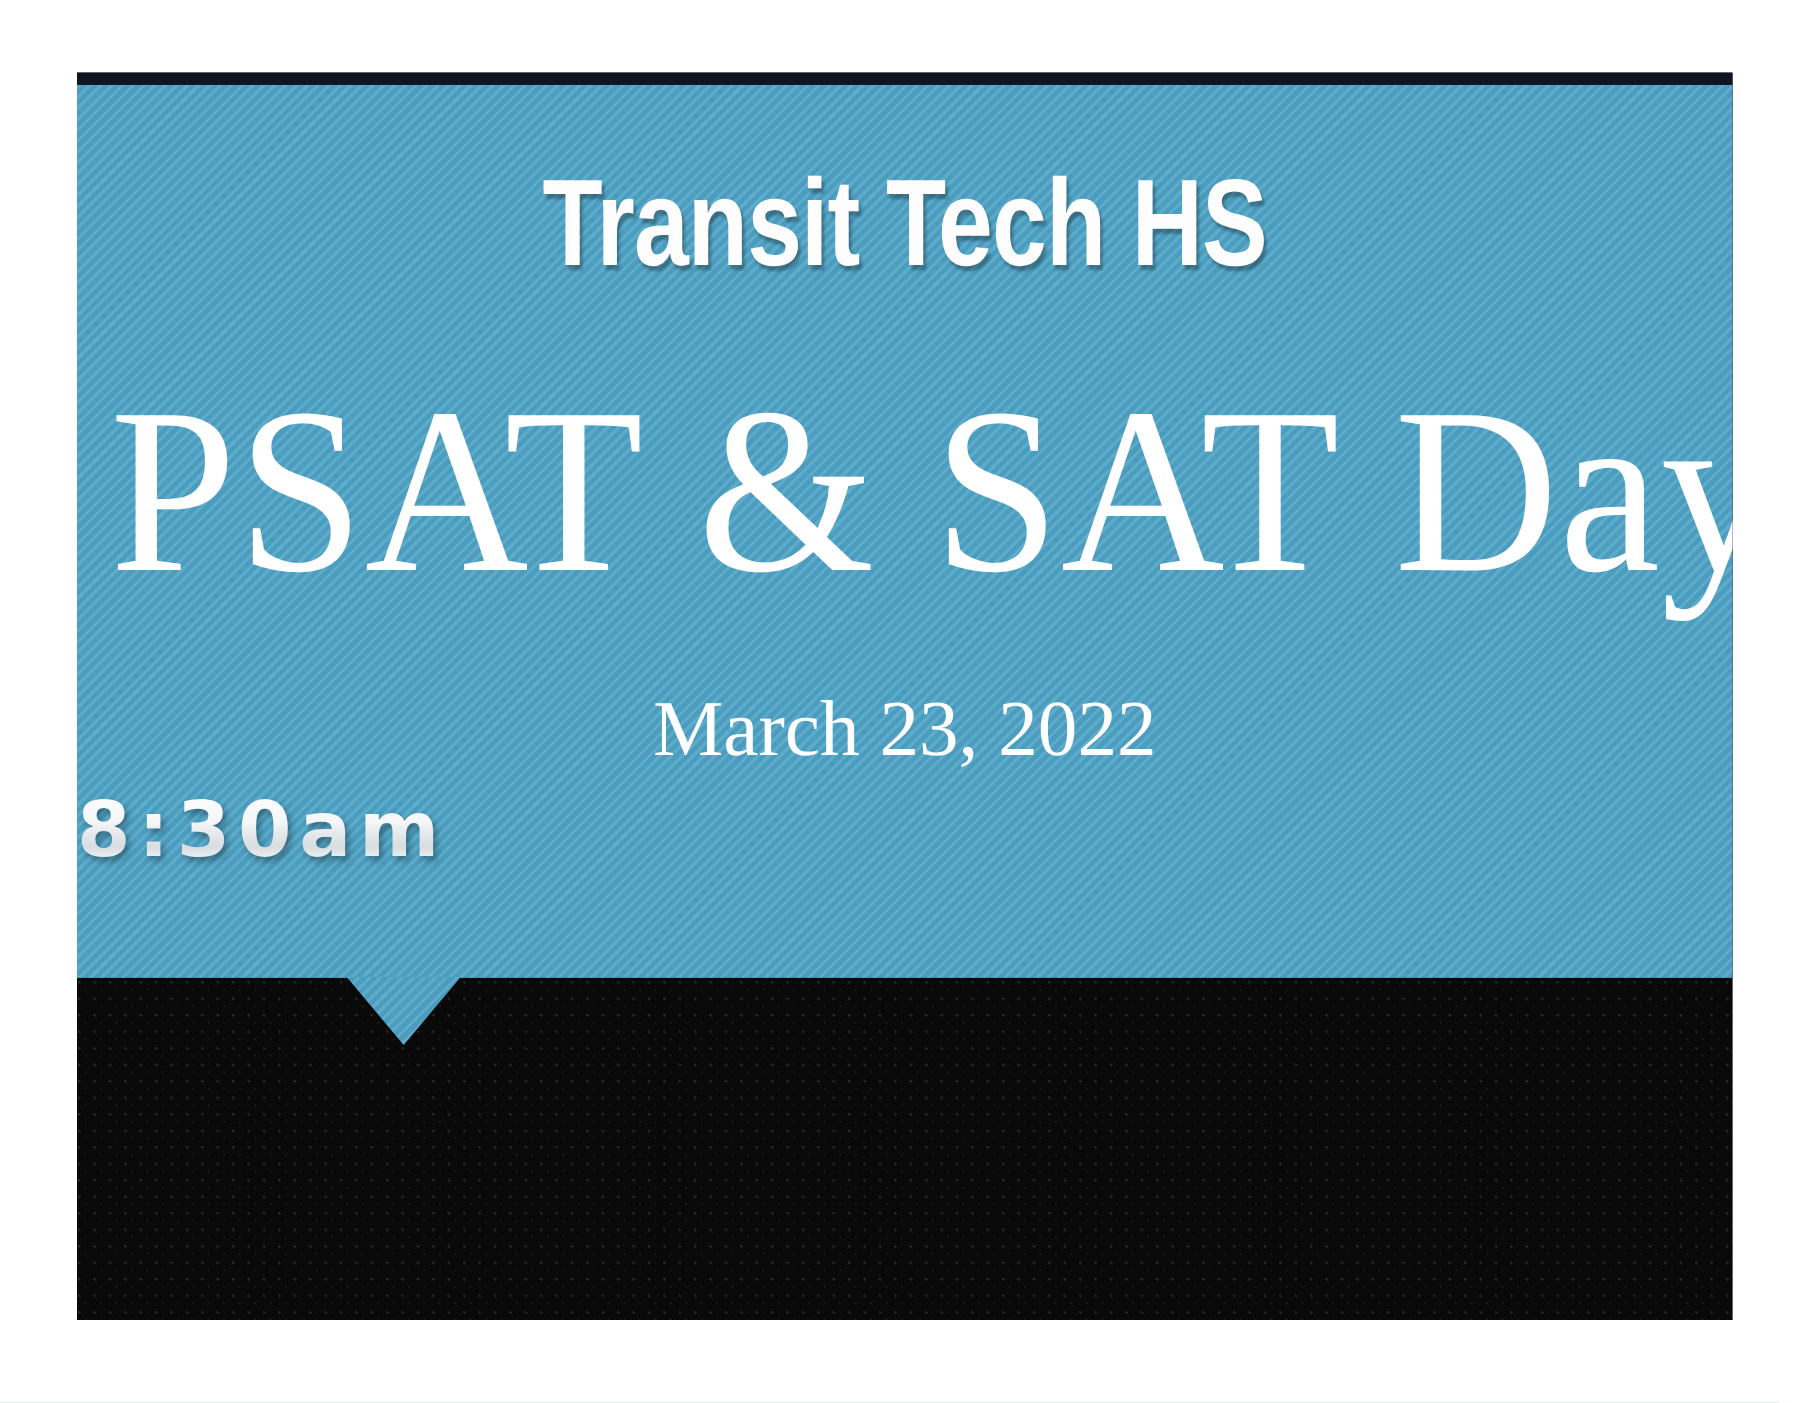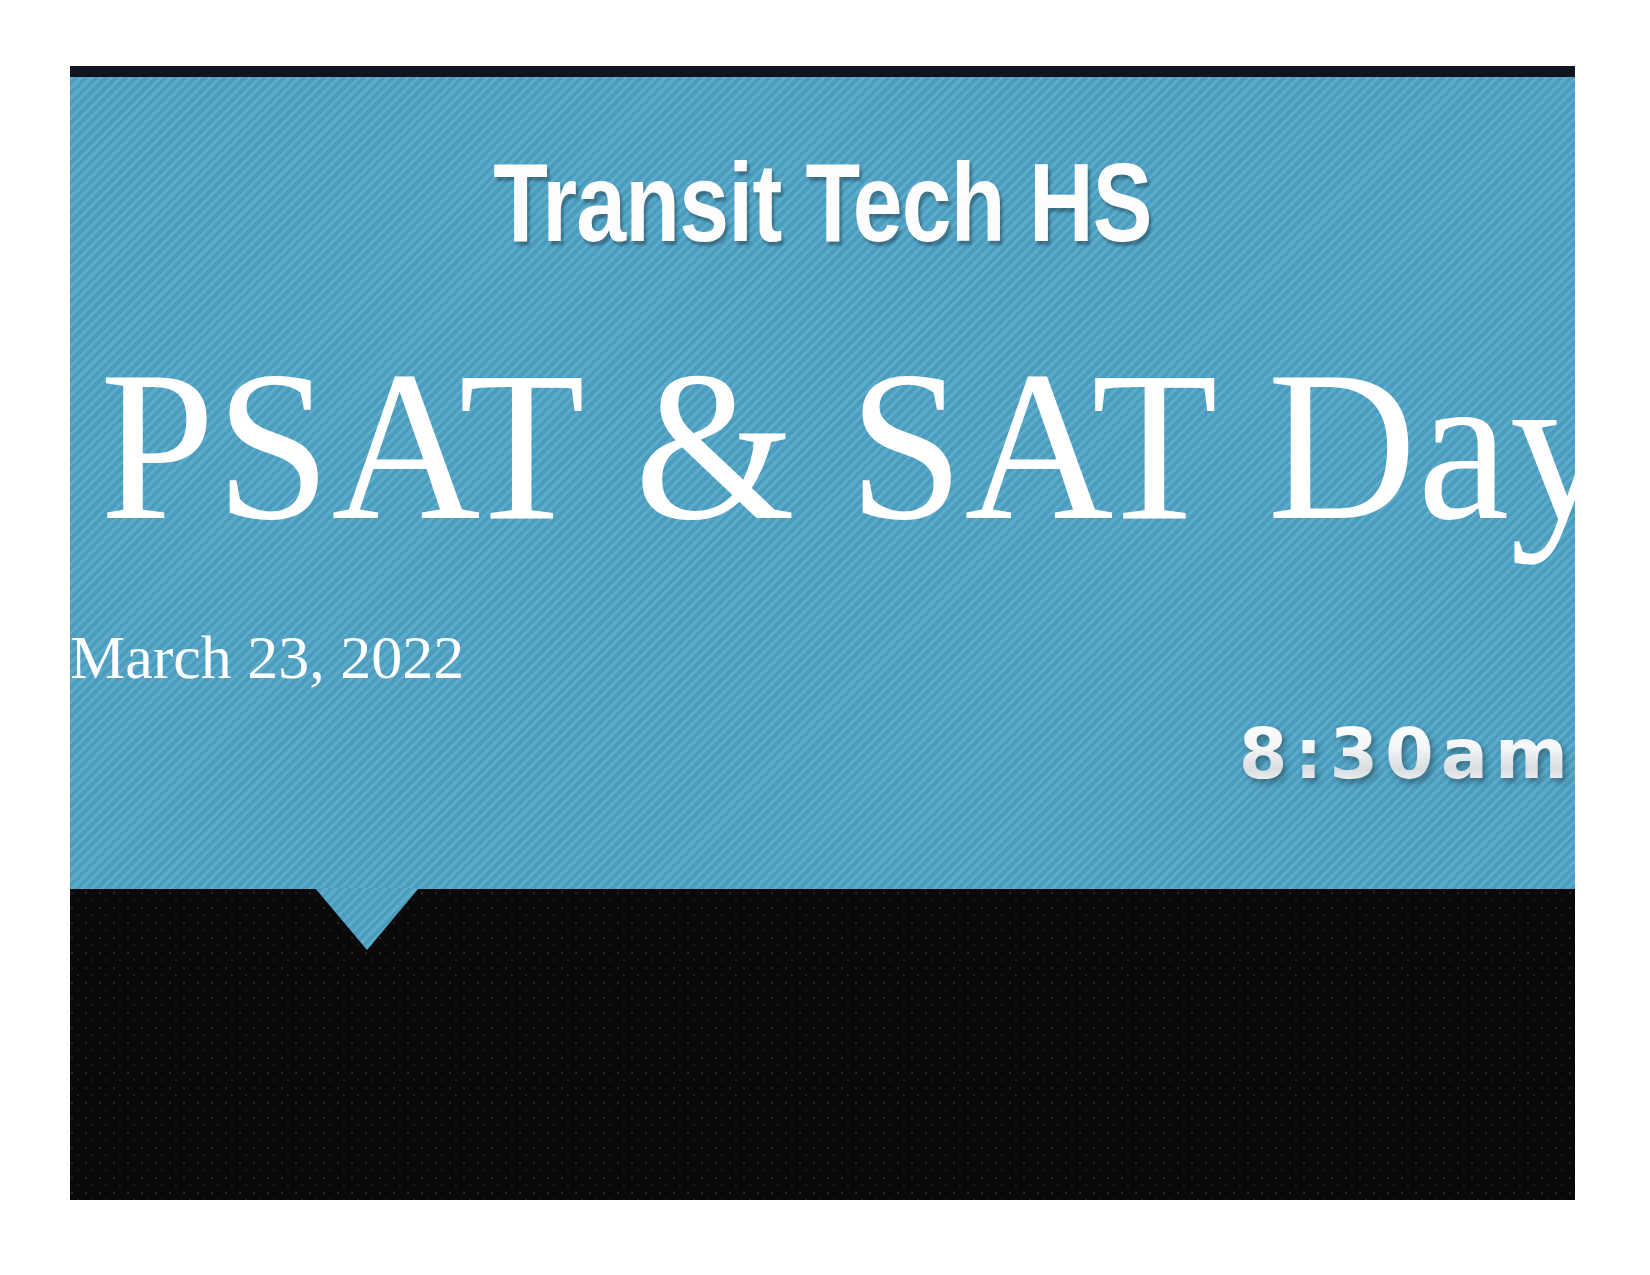--- a/index.html
+++ b/index.html
@@ -150,34 +150,35 @@
     transform: scaleX(0.96);
     transform-origin: 50% 50%;
     white-space: nowrap;
   }
 
   .event-date {
     position: absolute;
     left: 0;
     top: 560px;
     width: 100%;
+    text-align: center;
     font-family: "Liberation Serif", serif;
     font-weight: normal;
-    font-size: 62px;
+    font-size: 72px;
     line-height: 1.0;
     color: #ffffff;
     white-space: nowrap;
   }
 
   .event-time {
     position: absolute;
     left: 0;
     top: 653px;
     width: 100%;
-    text-align: right;
+    text-align: left;
     font-family: "DejaVu Sans", sans-serif;
     font-weight: bold;
     font-size: 70px;
     line-height: 1.0;
     letter-spacing: 7px;
     white-space: nowrap;
     color: #eef1f3;
     background: linear-gradient(to bottom, #ffffff 0%, #f4f6f7 40%, #d8dde0 72%, #ffffff 100%);
     -webkit-background-clip: text;
     background-clip: text;

